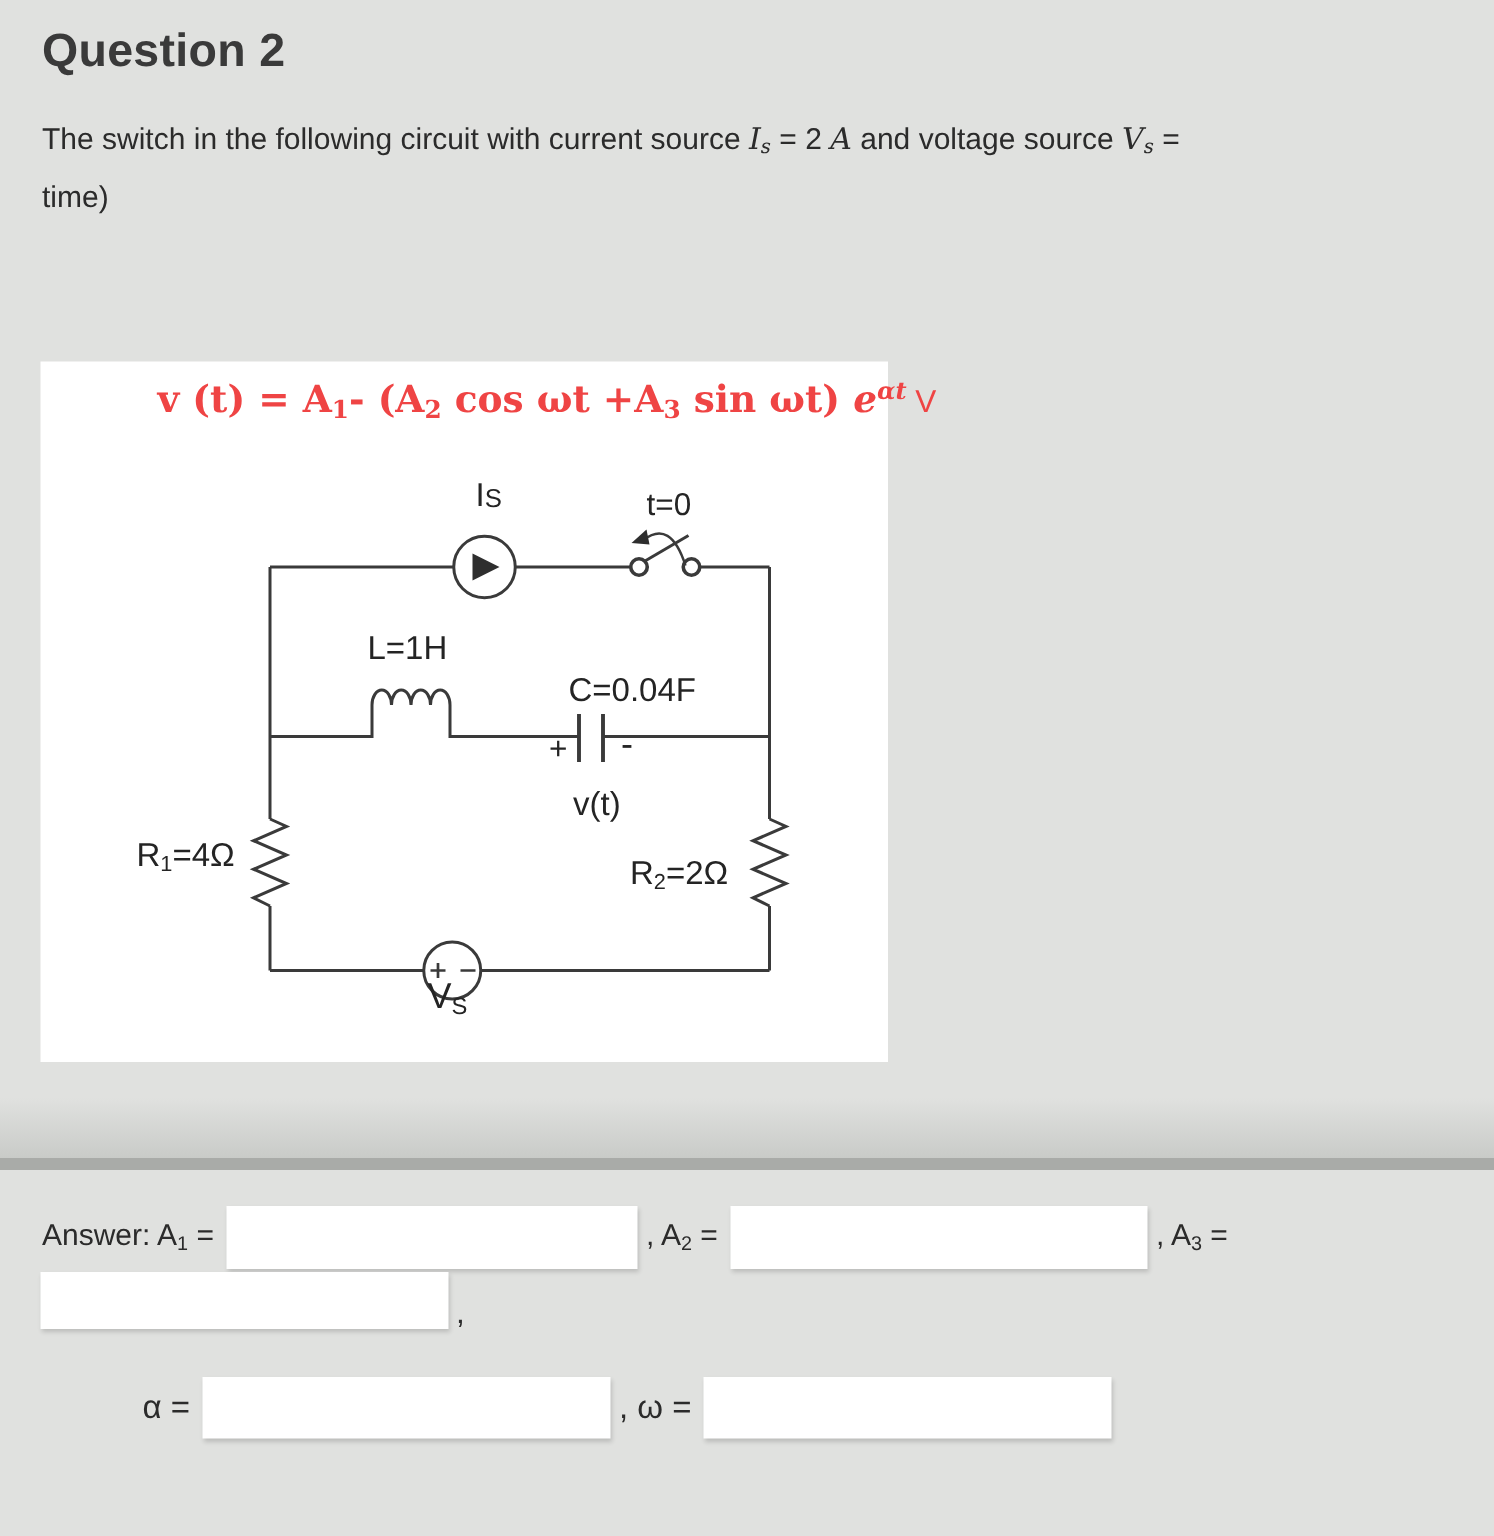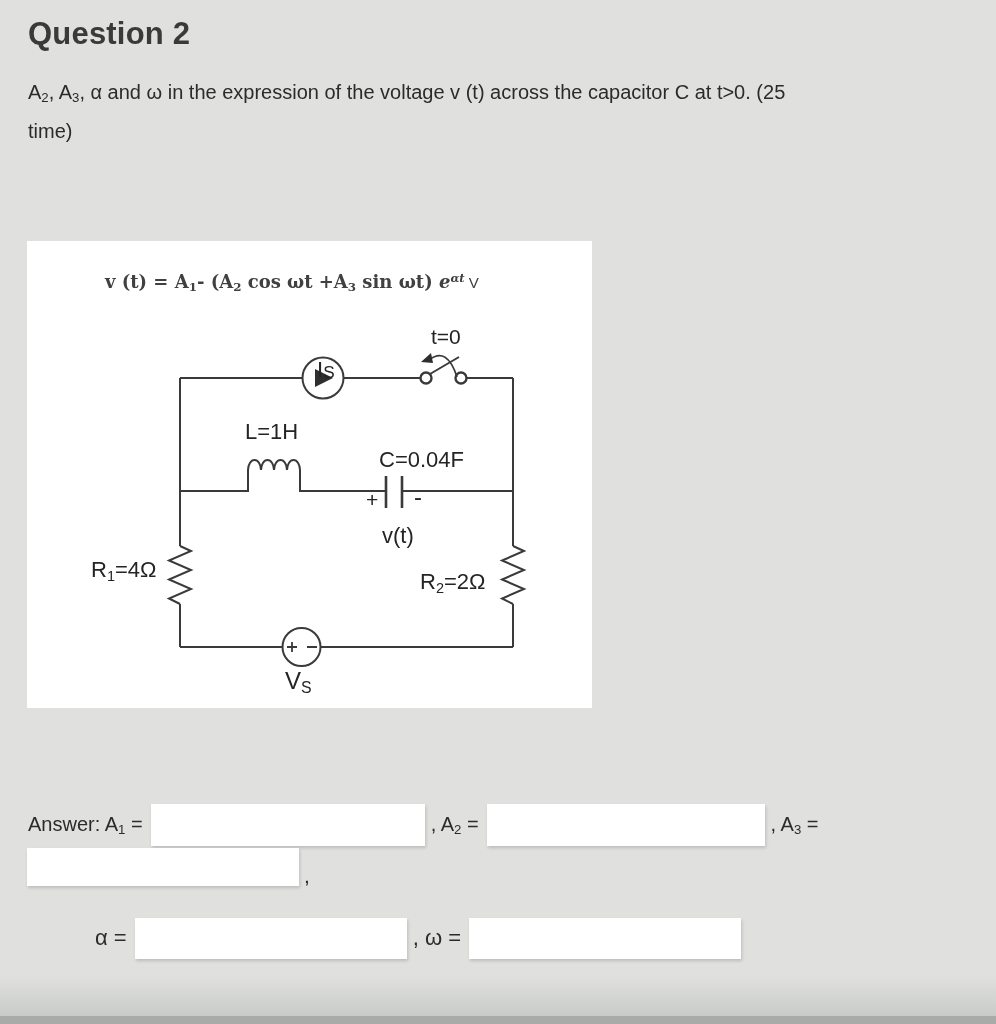--- a/index.html
+++ b/index.html
@@ -4,21 +4,21 @@
 <style>
   html,body{margin:0;padding:0;}
   body{
     width:996px;height:1024px;
     background:#e0e1df;
     font-family:"Liberation Sans",sans-serif;
     color:#2c2c2c;
     position:relative;
     overflow:hidden;
   }
-  .page{position:absolute;inset:0;width:996px;height:1024px;text-decoration:underline;}
+  .page{position:absolute;inset:0;width:996px;height:780px;text-decoration:underline;}
 
   .title{
     position:absolute;left:28px;top:16px;
     font-size:31px;font-weight:bold;color:#3a3a3a;
     letter-spacing:0.2px;
   }
   .qtext{
     position:absolute;left:28px;top:76px;width:950px;
     font-size:20px;line-height:33.5px;color:#2b2b2b;
   }
@@ -29,23 +29,23 @@
   .seg-sup{font-size:0.64em;vertical-align:0.55em;}
   .seg-i{font-family:"DejaVu Serif",serif;font-style:italic;}
   .seg-sm{font-size:0.78em;vertical-align:-0.06em;}
   .seg-sans{font-family:"Liberation Sans",sans-serif;font-weight:500;font-size:0.84em;font-style:normal;}
 
   .panel{
     position:absolute;left:27px;top:241px;width:565px;height:467px;
     background:#ffffff;
   }
   .formula{
-    position:absolute;left:78px;top:30px;
+    position:absolute;left:78px;top:10px;
     font-family:"DejaVu Serif",serif;font-weight:bold;
-    font-size:18px;color:#404040;white-space:nowrap;
+    font-size:25px;color:#ef4444;white-space:nowrap;
   }
   .clabel{
     position:absolute;font-size:22px;color:#242424;white-space:nowrap;
     line-height:1.1;
   }
   .circuit-svg{position:absolute;left:0;top:0;}
 
   .note{
     position:absolute;left:28px;top:744px;
     font-size:21px;font-weight:bold;
@@ -82,21 +82,21 @@
   }
 </style>
 </head>
 <body>
 
 <div class="page">
 
   <div class="title">Question 2</div>
 
   <div class="qtext">
-    <div class="qline"><span>A</span><span class="seg-sub">2</span><span>, A</span><span class="seg-sub">3</span><span>, α and ω in the expression of the voltage v (t) across the capacitor C at t&gt;0. (25</span></div>
+    <div class="qline"><span>The switch in the following circuit with current source </span><span class="seg-i">I</span><span class="seg-i seg-sub">s</span><span> = 2 </span><span class="seg-i">A</span><span> and voltage source </span><span class="seg-i">V</span><span class="seg-i seg-sub">s</span><span> =</span></div>
     <div class="qline"><span>time)</span></div>
   </div>
 
   <div class="panel">
     <div class="formula"><span>v (t) = A</span><span class="seg-sub">1</span><span>- (A</span><span class="seg-sub">2</span><span> cos ωt +A</span><span class="seg-sub">3</span><span> sin ωt) </span><span class="seg-i">e</span><span class="seg-i seg-sup">αt</span><span class="seg-sans"> V</span></div>
 
     <svg class="circuit-svg" width="565" height="467" viewBox="0 0 565 467">
       <g stroke="#3a3a3a" stroke-width="2" fill="none">
 
         <path d="M153,137 H275.5 M316.5,137 H393 M440,137 H486"></path>
@@ -130,30 +130,30 @@
           <circle cx="274.5" cy="406" r="19"></circle>
           <path stroke-width="1.8" d="M260,406 H270 M265,401 V411 M280,406 H290"></path>
         </g>
       </g>
 
       <polygon points="288,128 288,146 306,137" fill="#2e2e2e"></polygon>
 
       <polygon points="394,121 404,112 406,122" fill="#2e2e2e"></polygon>
     </svg>
 
-    <div class="clabel" style="left:290px;top:77px;margin-top:40px;"><span>I</span><span class="seg-sm">S</span></div>
+    <div class="clabel" style="left:290px;top:77px;"><span>I</span><span class="seg-sm">S</span></div>
     <div class="clabel" style="left:404px;top:84px;font-size:21px;"><span>t=0</span></div>
     <div class="clabel" style="left:218px;top:179px;"><span>L=1H</span></div>
     <div class="clabel" style="left:352px;top:207px;"><span>C=0.04F</span></div>
     <div class="clabel" style="left:339px;top:247px;font-size:21px;">+</div>
     <div class="clabel" style="left:387px;top:243px;font-size:24px;">-</div>
     <div class="clabel" style="left:355px;top:283px;text-align:right;">v(t)</div>
     <div class="clabel" style="left:64px;top:317px;"><span>R</span><span class="seg-sub">1</span><span>=4Ω</span></div>
     <div class="clabel" style="left:393px;top:329px;"><span>R</span><span class="seg-sub">2</span><span>=2Ω</span></div>
-    <div class="clabel" style="left:258px;top:427px;font-size:24px;"><span>V</span><span class="seg-sub">S</span></div>
+    <div class="clabel" style="left:258px;top:411px;font-size:24px;"><span>V</span><span class="seg-sub">S</span></div>
   </div>
 
 
   <div class="ans-row row-1">
     <span class="lbl"><span>Answer: A</span><span class="seg-sub">1</span><span> =</span></span>
     <input class="ans-input" type="text" value="" style="">
     <span class="lbl after"><span>, A</span><span class="seg-sub">2</span><span> =</span></span>
     <input class="ans-input" type="text" style="width: 262px;" value="">
     <span class="lbl after"><span>, A</span><span class="seg-sub">3</span><span> =</span></span>
   </div>

